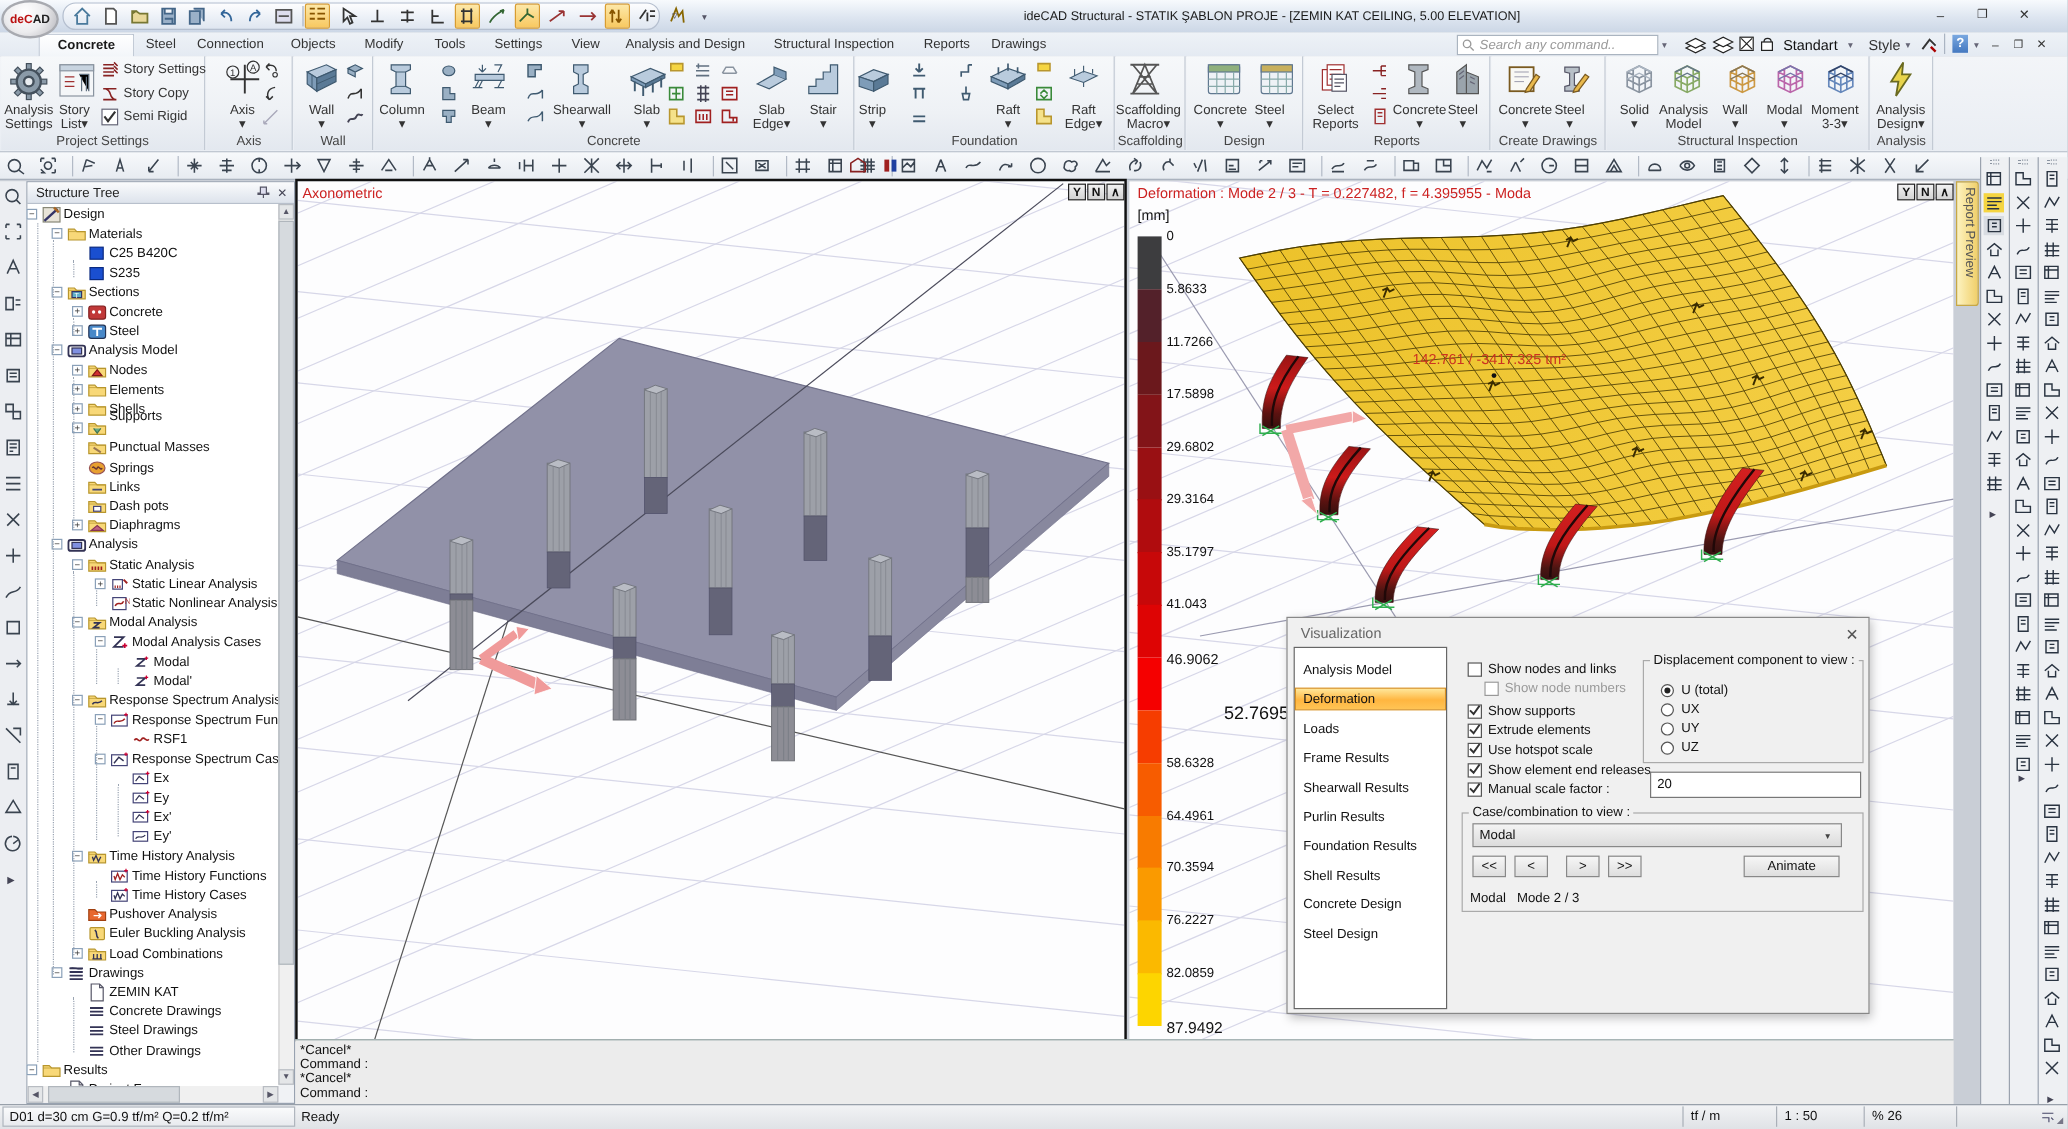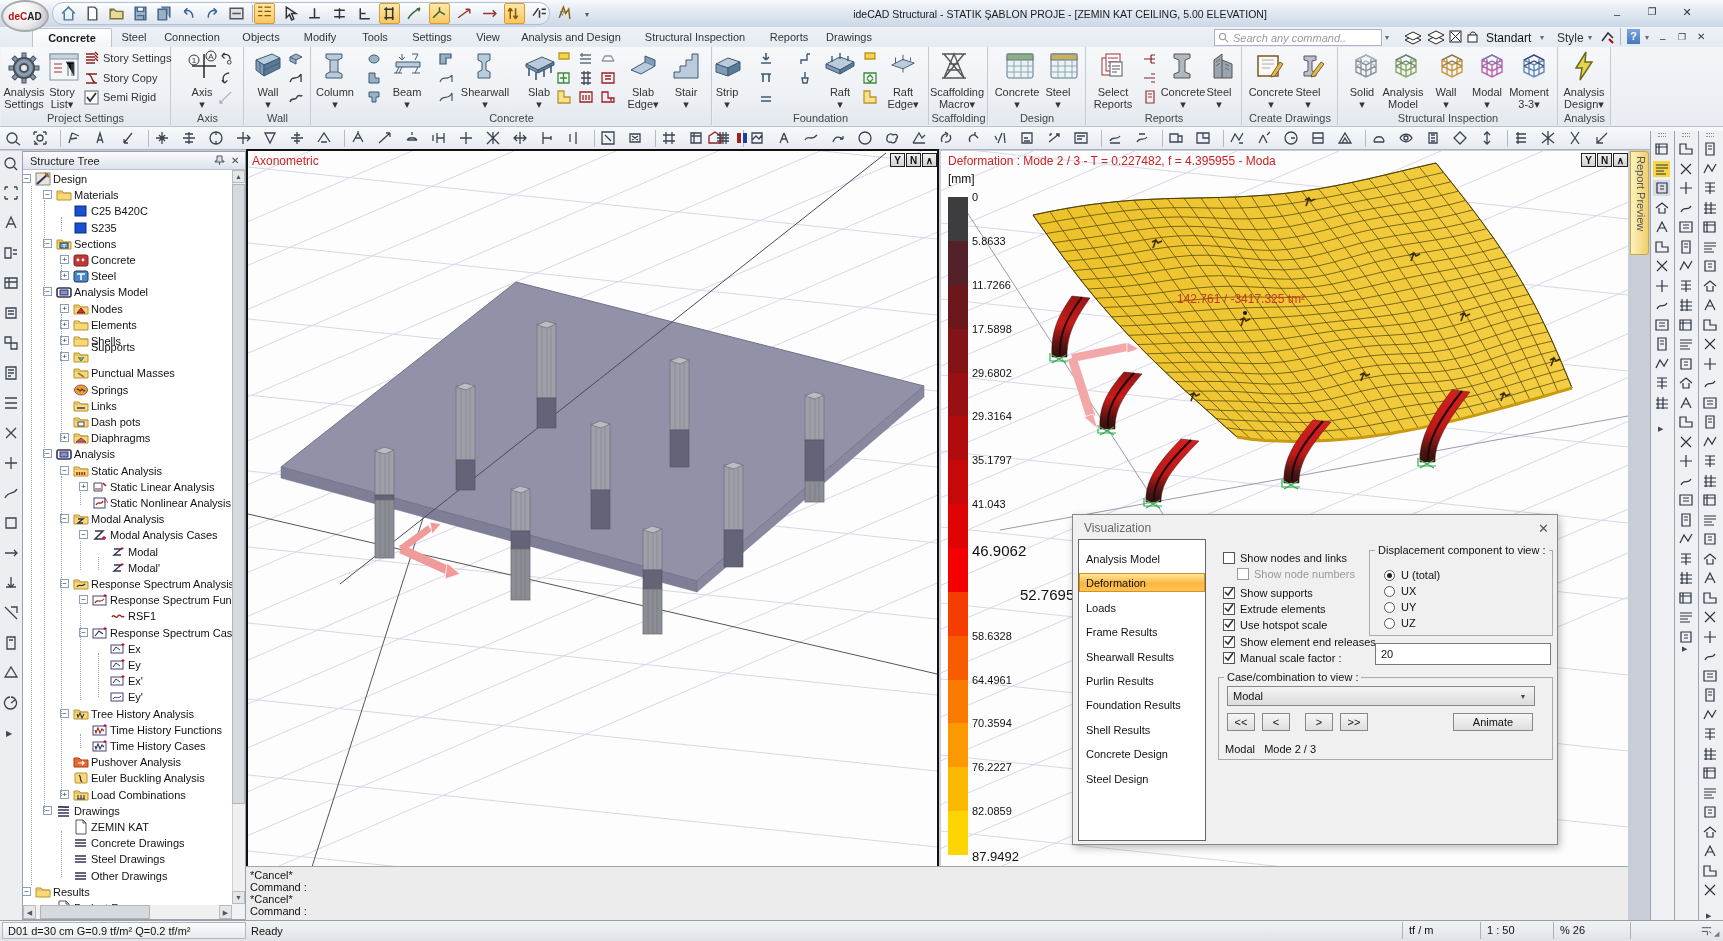--- a/index.html
+++ b/index.html
@@ -898,21 +898,21 @@
     <rect x="1" y="4" width="12" height="8" fill="#fff" stroke="#447"></rect>
     <path d="M3 10 C5 6 8 11 11 7" fill="none" stroke="#335"></path>
   </svg>
 <div class="abs" style="left:128px;top:691.4000000000002px;font-size:11px;color:#111;white-space:nowrap">Ey'</div>
 <div class="abs" style="left:60px;top:708.6000000000003px;width:9px;height:9px;border:1px solid #8aa0b8;background:#fff;font-size:8px;line-height:7px;text-align:center;color:#333">−</div>
 <svg class="abs" style="left:73px;top:705.6000000000003px" width="16" height="16" viewBox="0 0 16 16">
     <path d="M1 4 L6 4 L8 6 L15 6 L15 13 L1 13 Z" fill="#f8d878" stroke="#b8962e"></path>
     <path d="M1 6 L15 6" stroke="#b8962e" stroke-width="0.6"></path>
     <path d="M4 8 L5 11 L7 7 L9 12 L11 8" fill="none" stroke="#335" stroke-width="1.1"></path>
   </svg>
-<div class="abs" style="left:91px;top:707.6000000000003px;font-size:11px;color:#111;white-space:nowrap">Tree History Analysis</div>
+<div class="abs" style="left:91px;top:707.6000000000003px;font-size:11px;color:#111;white-space:nowrap">Time History Analysis</div>
 <svg class="abs" style="left:92px;top:721.8000000000003px" width="16" height="16" viewBox="0 0 16 16">
     <rect x="1" y="4" width="13" height="9" fill="#fff" stroke="#447"></rect>
     <path d="M3 8 L4 11 L6 6 L8 11 L10 7 L12 9" fill="none" stroke="#a02020" stroke-width="1.1"></path>
     <path d="M13 2 L13 5 M11.5 3.5 L14.5 3.5" stroke="#c03"></path>
   </svg>
 <div class="abs" style="left:110px;top:723.8000000000003px;font-size:11px;color:#111;white-space:nowrap">Time History Functions</div>
 <svg class="abs" style="left:92px;top:738.0000000000003px" width="16" height="16" viewBox="0 0 16 16">
     <rect x="1" y="4" width="13" height="9" fill="#fff" stroke="#447"></rect>
     <path d="M3 8 L4 11 L6 6 L8 11 L10 7 L12 9" fill="none" stroke="#335" stroke-width="1.1"></path>
     <path d="M13 2 L13 5 M11.5 3.5 L14.5 3.5" stroke="#c03"></path>
@@ -1222,21 +1222,21 @@
 <div class="abs" style="left:948px;top:767.3px;width:20px;height:44.4px;background:#fbb900"></div>
 <div class="abs" style="left:948px;top:811.1px;width:20px;height:44.4px;background:#fdd500"></div>
 <div class="abs" style="left:972px;top:191.0px;font-size:11px;color:#111">0</div>
 <div class="abs" style="left:972px;top:234.9px;font-size:11px;color:#111">5.8633</div>
 <div class="abs" style="left:972px;top:278.7px;font-size:11px;color:#111">11.7266</div>
 <div class="abs" style="left:972px;top:322.6px;font-size:11px;color:#111">17.5898</div>
 <div class="abs" style="left:972px;top:366.5px;font-size:11px;color:#111">29.6802</div>
 <div class="abs" style="left:972px;top:410.3px;font-size:11px;color:#111">29.3164</div>
 <div class="abs" style="left:972px;top:454.2px;font-size:11px;color:#111">35.1797</div>
 <div class="abs" style="left:972px;top:498.1px;font-size:11px;color:#111">41.043</div>
-<div class="abs" style="left:972px;top:541.9px;font-size:15px;color:#111">46.9062</div>
+<div class="abs" style="left:972px;top:541.9px;font-size:12px;color:#111">46.9062</div>
 <div class="abs" style="left:1020px;top:585.8px;font-size:15px;color:#111">52.7695</div>
 <div class="abs" style="left:972px;top:629.7px;font-size:11px;color:#111">58.6328</div>
 <div class="abs" style="left:972px;top:673.5px;font-size:11px;color:#111">64.4961</div>
 <div class="abs" style="left:972px;top:717.4px;font-size:11px;color:#111">70.3594</div>
 <div class="abs" style="left:972px;top:761.3px;font-size:11px;color:#111">76.2227</div>
 <div class="abs" style="left:972px;top:805.1px;font-size:11px;color:#111">82.0859</div>
 <div class="abs" style="left:972px;top:849.0px;font-size:13px;color:#111">87.9492</div>
 <div class="abs" style="left:1630px;top:151px;width:19px;height:104px;background:linear-gradient(90deg,#fdf3c0,#f0cf6a);border:1px solid #c8a843;border-radius:0 3px 3px 0"></div>
 <div class="abs" style="left:1633px;top:156px;width:14px;height:96px;font-size:11px;color:#555;writing-mode:vertical-rl">Report Preview</div>
 <div class="abs" style="left:1650px;top:131px;width:73px;height:789px;background:#eef0f3"></div>

